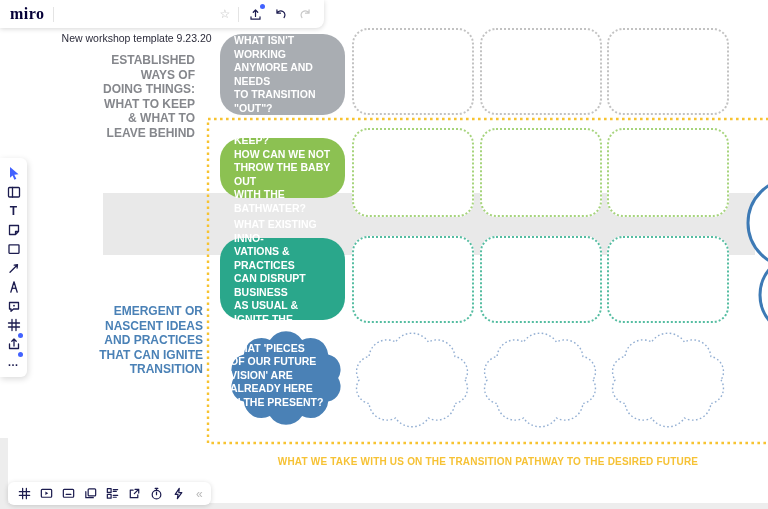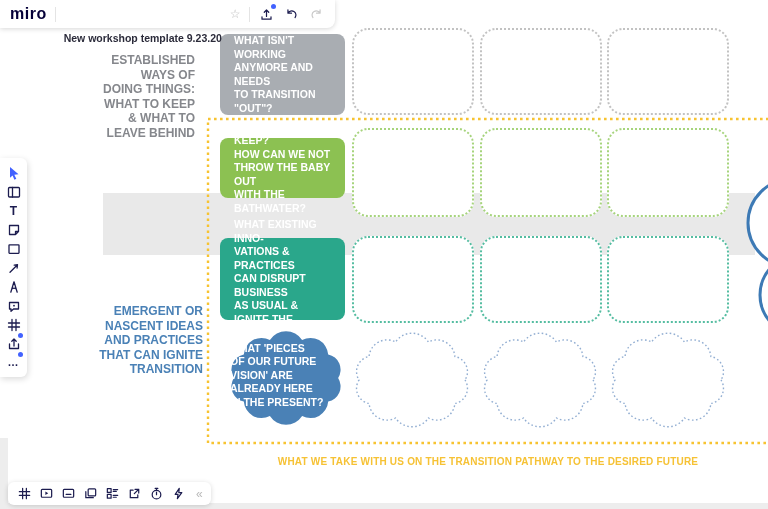--- a/index.html
+++ b/index.html
@@ -16,21 +16,21 @@
   .r3 { top:236px; height:87px; border-color:#55bda1; }
   .c1 { left:352px; } .c2 { left:480px; } .c3 { left:607px; }
   .cloud-svg { position:absolute; width:124px; height:100px; }
   .cloud-dotted path { fill:#ffffff; stroke:#92aed2; stroke-width:1.4; stroke-dasharray:1.6 2.4; }
   .cloud-solid path { fill:#4a81b6; stroke:none; }
   .cd1 { left:350px; top:330px; } .cd2 { left:478px; top:330px; } .cd3 { left:606px; top:330px; }
   .cloud-main { left:225px; top:328px; width:122px; }
   .edge-circles { position:absolute; left:730px; top:170px; }
   
   .card {
-    position:absolute; left:220px; width:125px; box-sizing:border-box; border-radius:8px;
+    position:absolute; left:220px; width:125px; box-sizing:border-box; border-radius:22px;
     color:#fff; font-weight:bold; font-size:10.5px; line-height:13.5px;
     display:flex; align-items:center; padding:8px 10px 8px 14px;
   }
   .card-gray  { top:34px;  height:81px; background:#a9adb2; }
   .card-green { top:138px; height:60px; background:#8cc152; }
   .card-teal  { top:238px; height:82px; background:#2aa78b; }
   .und { }
   .cloud-text {
     position:absolute; left:230px; top:342px; width:112px; text-align:left;
     color:#fff; font-weight:bold; font-size:10.5px; line-height:13.4px;
@@ -42,23 +42,23 @@
   .footer-text {
     position:absolute; left:210px; top:456px; width:556px; text-align:center;
     font-weight:bold; font-size:10px; letter-spacing:.2px; color:#f6c235;
   }
   
   .topbar {
     position:absolute; left:0; top:0; height:28px; background:#fff; z-index:30;
     display:flex; align-items:center; padding:0 10px 0 10px; gap:8px;
     border-radius:0 0 8px 0; box-shadow:0 1px 5px rgba(0,0,0,.16);
   }
-  .logo { font-weight:bold; font-size:16px; color:#050038; letter-spacing:.5px; }
+  .logo { font-weight:bold; font-size:16px; color:#050038; letter-spacing:.5px;font-family:Liberation Serif, serif; }
   .vdiv { width:1px; height:15px; background:#e4e4e4; }
-  .doc-title { font-size:10.5px; font-weight:bold; color:#2b2b3a; white-space:nowrap;margin-top:48px; }
+  .doc-title { font-size:10.5px; font-weight:normal; color:#2b2b3a; white-space:nowrap;margin-top:48px; }
   .star { font-size:12px; color:#bdbdbd; line-height:1; }
   .tbtn { position:relative; width:17px; height:17px; display:flex; align-items:center; justify-content:center; }
   .tbtn svg { display:block; }
   .dot { position:absolute; width:5px; height:5px; border-radius:50%; background:#4262ff; right:-1px; top:-2px; }
   
   .ltb {
     position:absolute; left:0; top:158px; width:27px; z-index:30; background:#fff;
     border-radius:0 6px 6px 0; box-shadow:1px 2px 6px rgba(0,0,0,.15);
     display:flex; flex-direction:column; align-items:center; padding:6px 0; gap:2px;
   }

